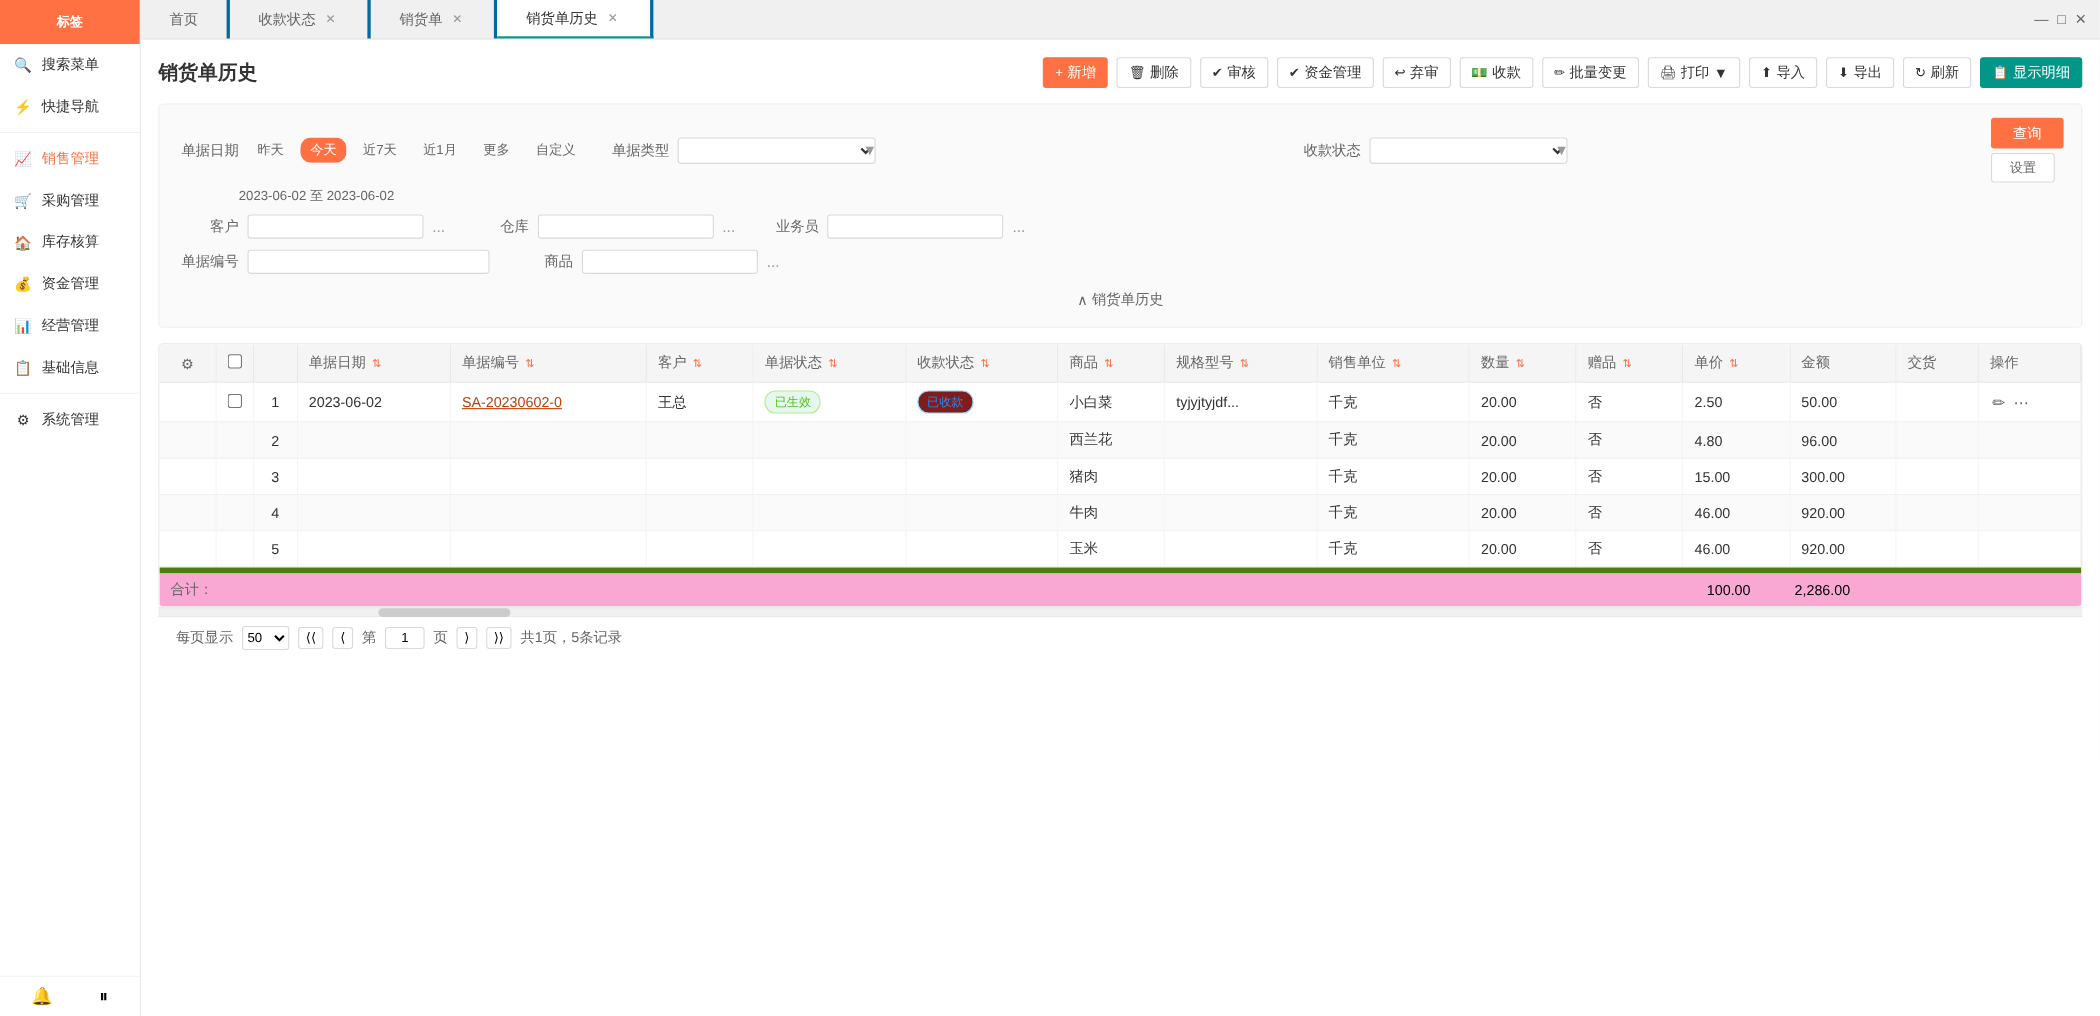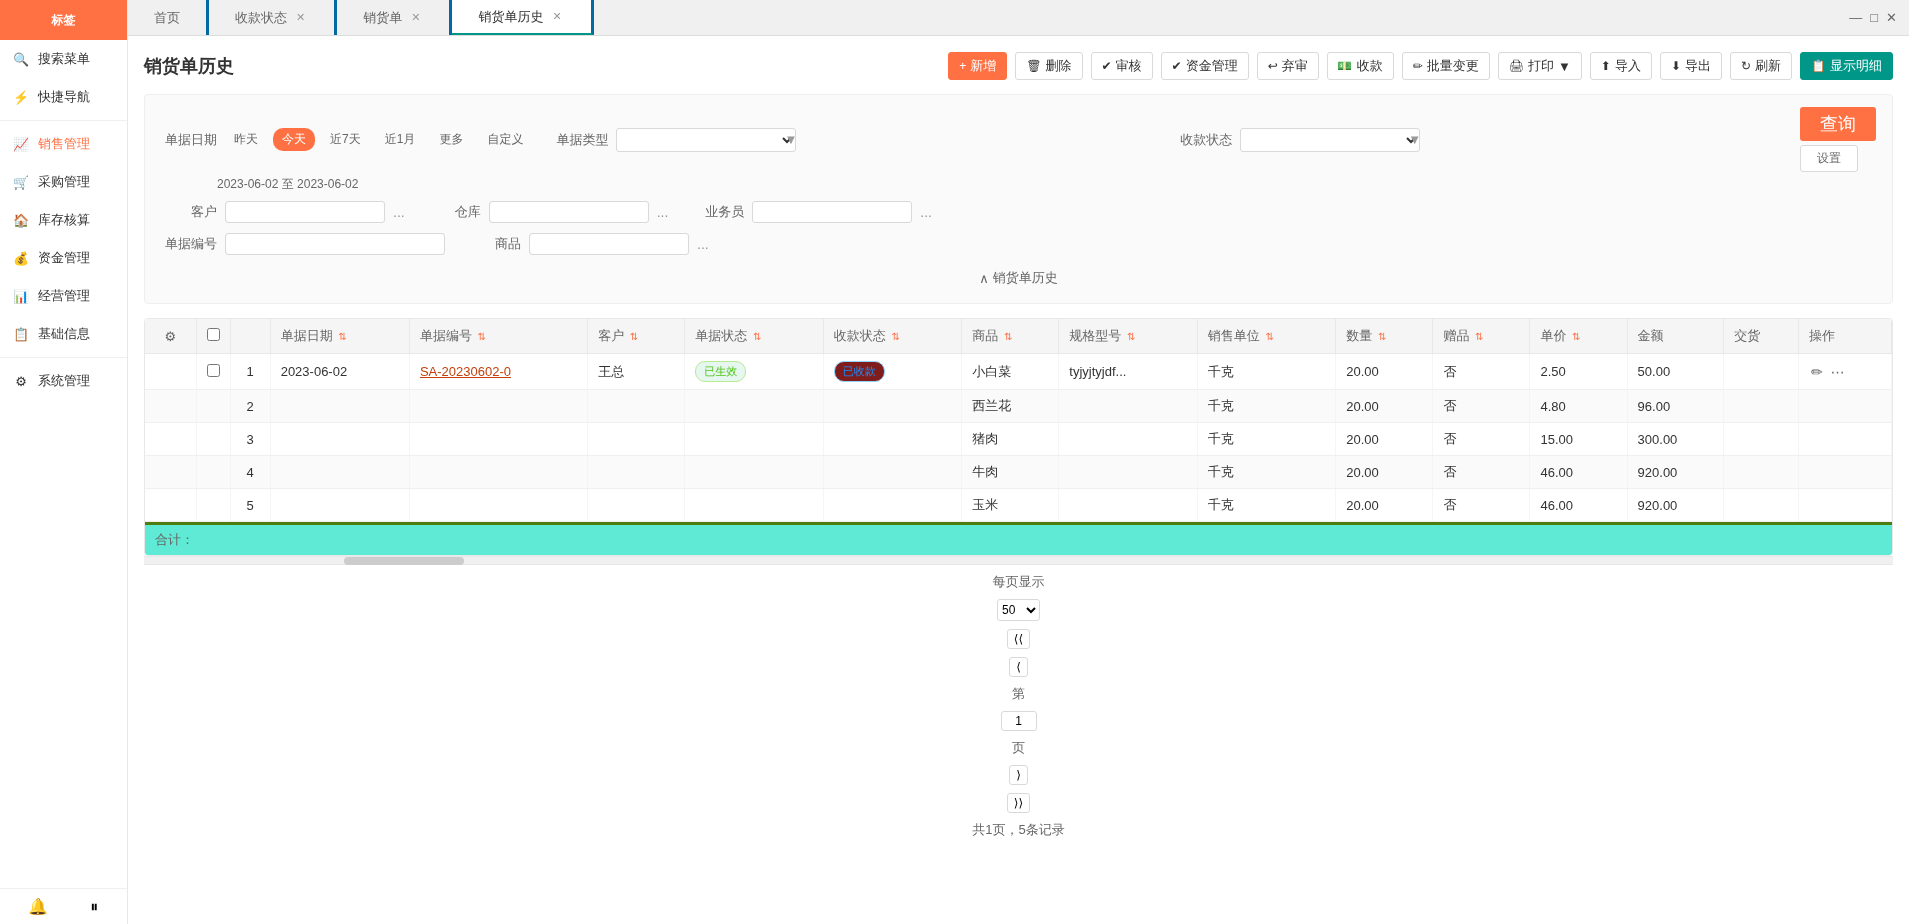--- a/index.html
+++ b/index.html
@@ -256,40 +256,39 @@
     .action-btn {
       color: #666;
       cursor: pointer;
       padding: 2px;
       font-size: 14px;
     }
     .settings-icon-cell { text-align: center; }
 
     
     .table-footer {
-      background: #5eead4;
-      border-top: 3px solid #4d7c0f;
+      background: #f9a8d4;
+      border-top: 5px solid #4d7c0f;
       padding: 6px 10px;
       display: flex;
       align-items: center;
     }
     .table-footer-label { color: #666; margin-right: 20px; }
     .table-footer-values { display: flex; gap: 40px; flex: 1; justify-content: flex-end; padding-right: 200px; }
 
     
     .pagination-bar {
       display: flex;
       align-items: center;
       justify-content: flex-start;
       padding: 8px 16px;
       gap: 8px;
       font-size: 12px;
       color: #666;
       border-top: 1px solid #e8e8e8;
-      flex-direction: column;
     }
     .page-btn {
       padding: 2px 6px;
       border: 1px solid #d9d9d9;
       border-radius: 3px;
       cursor: pointer;
       background: #fff;
       font-size: 12px;
     }
     .page-input {
@@ -320,21 +319,21 @@
       width: 120px;
       background: #ccc;
       border-radius: 4px;
       position: absolute;
       left: 200px;
       cursor: pointer;
     }
 
     .header-check { width: 20px; }
     .col-num { width: 40px; text-align: center; }
-    .query-btn { background: #ff7043; color: #fff; border: none; padding: 5px 20px; border-radius: 3px; cursor: pointer; font-size: 18px; }
+    .query-btn { background: #ff7043; color: #fff; border: none; padding: 5px 20px; border-radius: 3px; cursor: pointer; font-size: 13px; }
     .setup-btn { display: block; margin-top: 4px; background: #fff; color: #666; border: 1px solid #d9d9d9; padding: 4px 16px; border-radius: 3px; cursor: pointer; font-size: 12px; }
     .filter-actions-col { display: flex; flex-direction: column; align-items: flex-start; }
   </style>
 </head>
 <body>
 
 <div class="sidebar">
   <div class="sidebar-logo">标签</div>
 
   <div class="sidebar-item">
@@ -718,20 +717,24 @@
       <td>46.00</td>
       <td>920.00</td>
       <td></td>
       <td></td>
     </tr>
           </tbody>
       </table>
 
       <div class="table-footer">
         <span class="table-footer-label">合计：</span>
+        <div class="table-footer-values">
+          <span>100.00</span>
+          <span>2,286.00</span>
+        </div>
       </div>
     </div>
 
     <div class="scroll-bar">
       <div class="scroll-thumb"></div>
     </div>
 
     <div class="pagination-bar">
       <span>每页显示</span>
       <select class="page-size-select">

